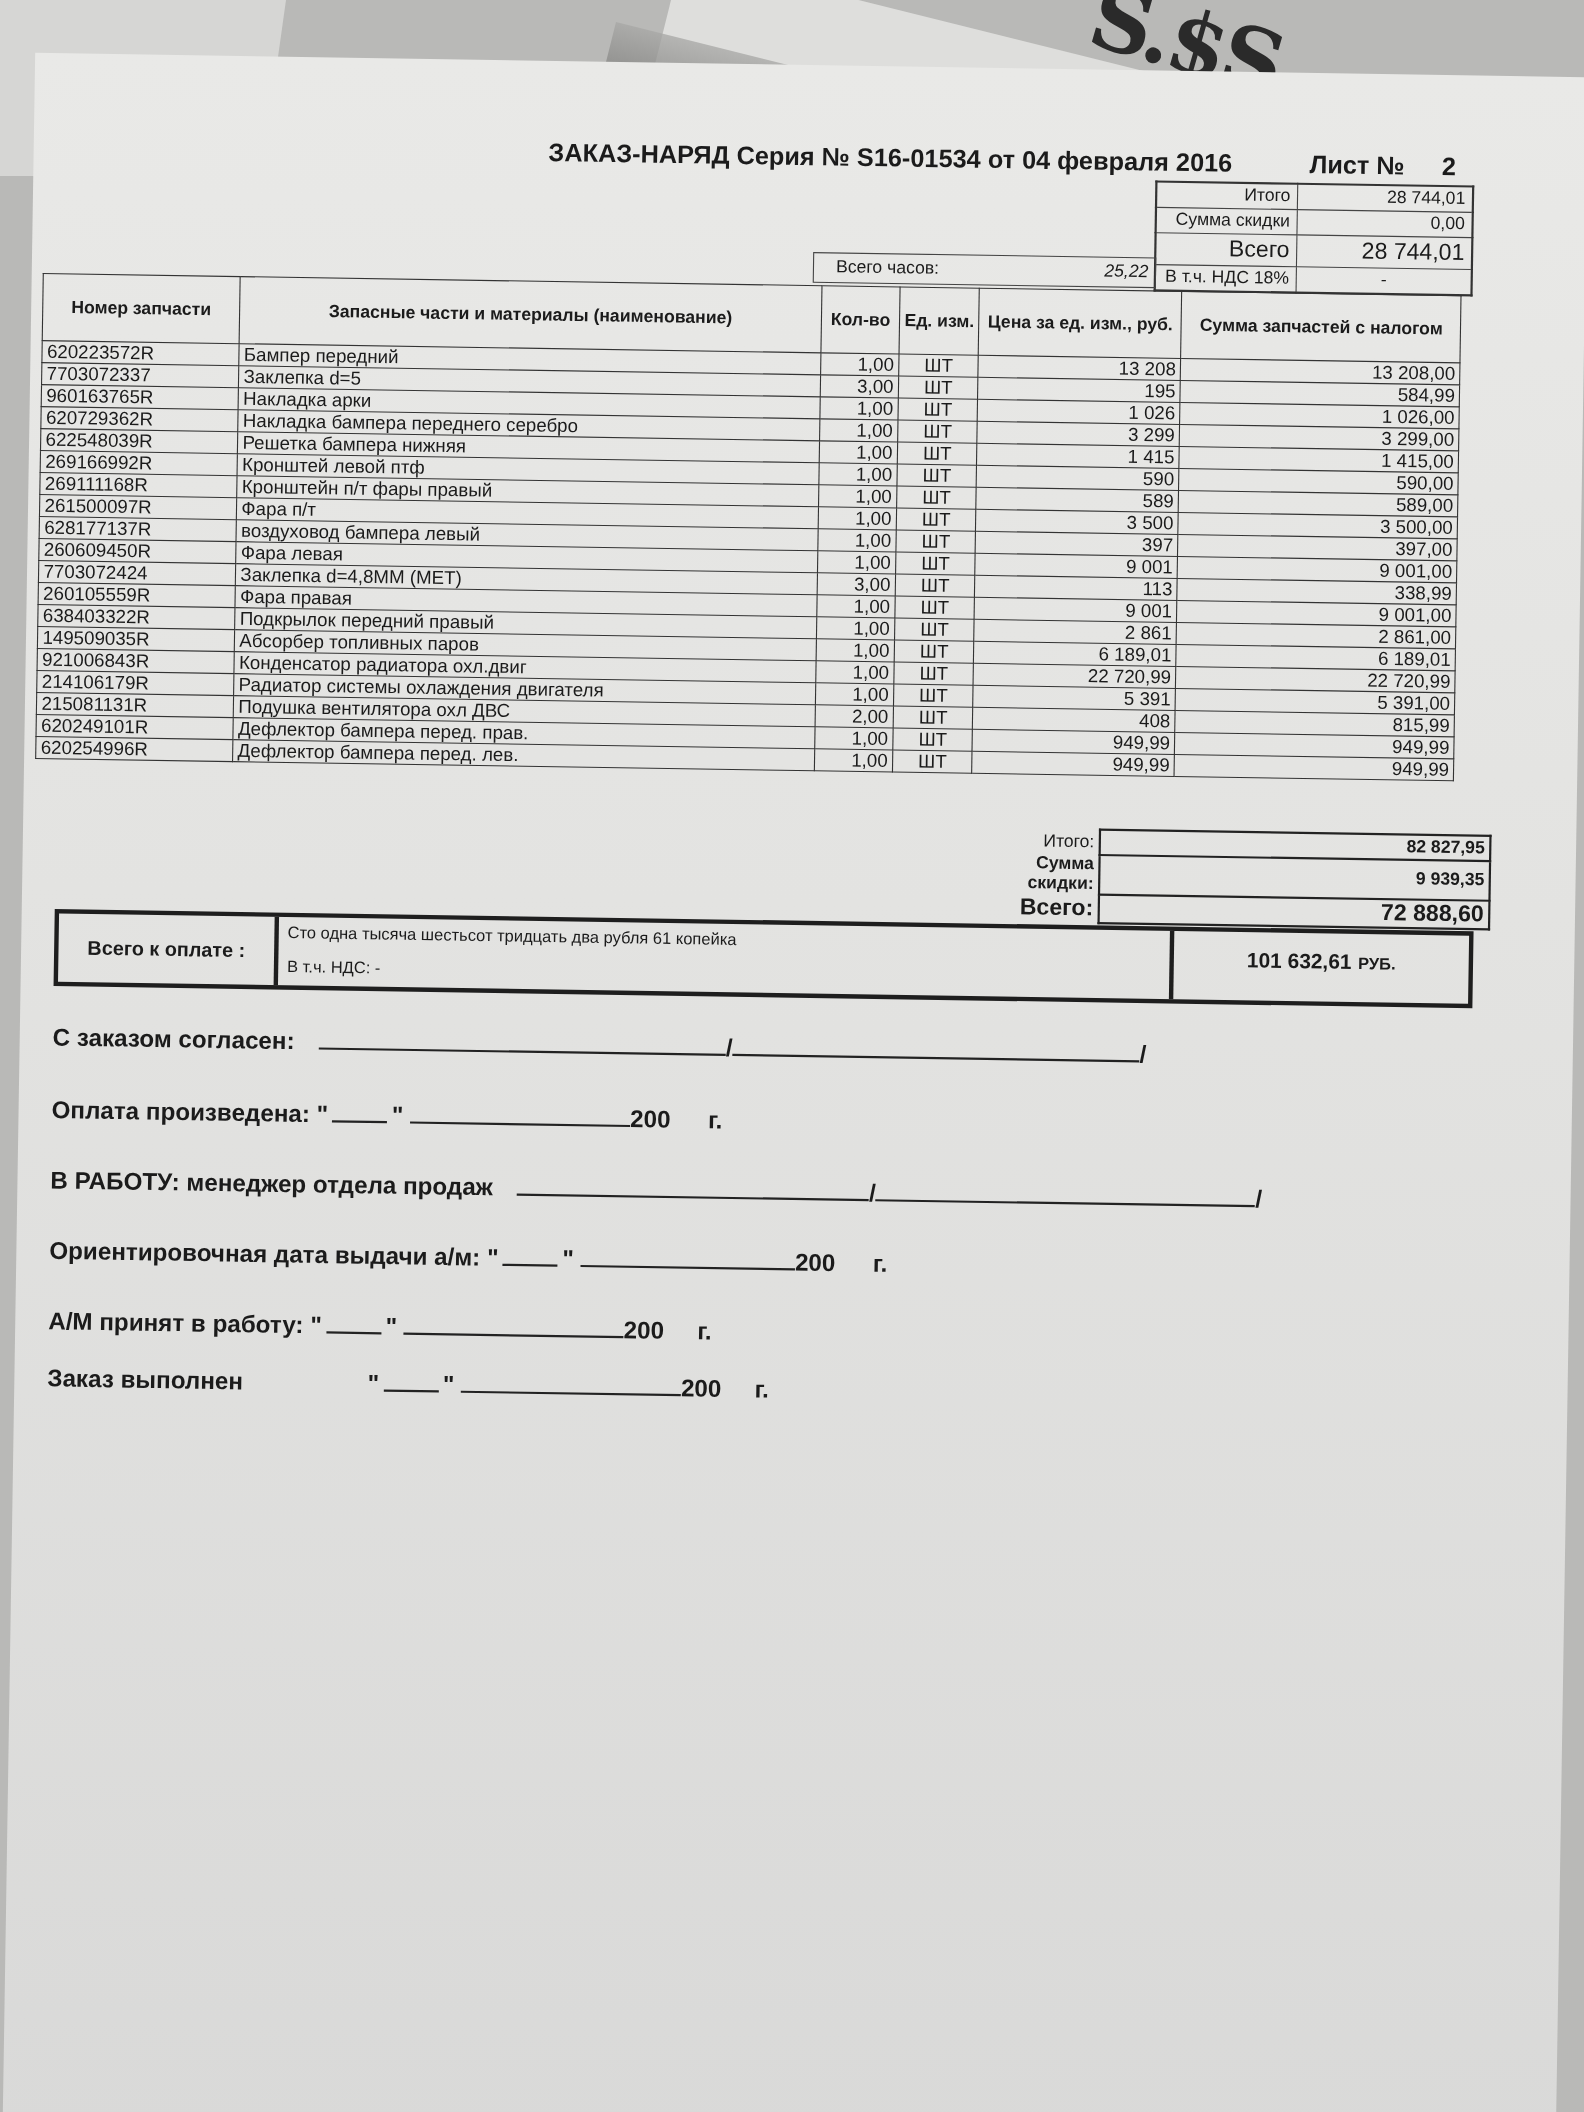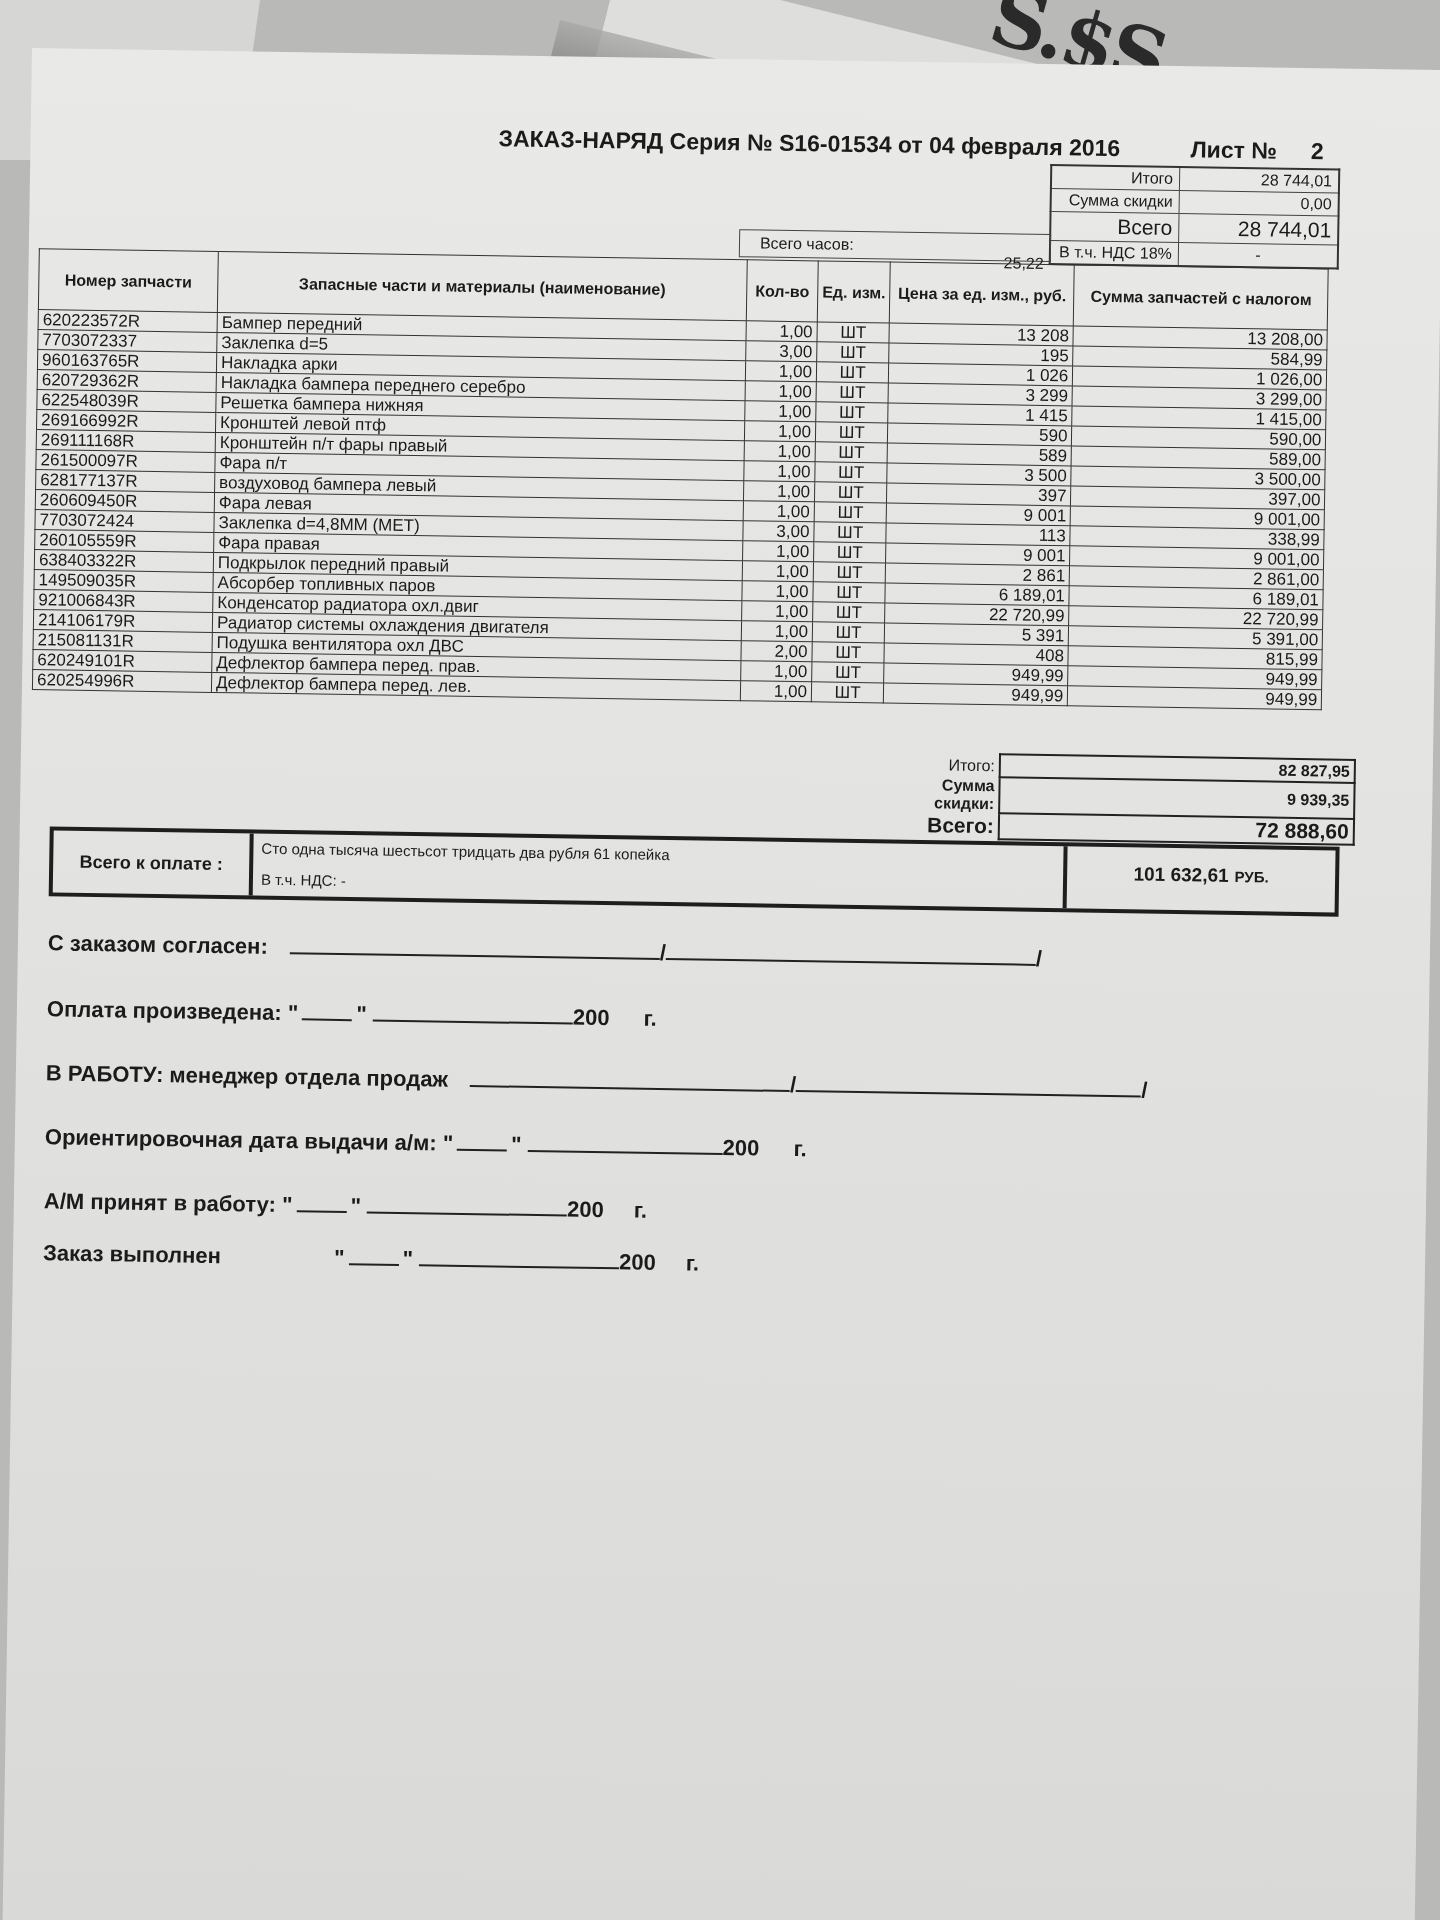--- a/index.html
+++ b/index.html
@@ -21,21 +21,21 @@
   .sheet-no { position:absolute; left:1160px; top:70px; font-size:23px; font-weight:bold; }
   .sheet-no span { margin-left:34px; }
   
   .hbox { position:absolute; left:1020px; top:100px; width:290px; border:2px solid #333; border-collapse:collapse; }
   .hbox td { border:1.5px solid #444; padding:1px 6px; font-size:16px; height:20px; }
   .hbox td.l { text-align:right; width:115px; }
   .hbox td.r { text-align:right; }
   .hbox tr.big td { font-size:21px; font-weight:normal; height:26px; }
   .hours { position:absolute; left:710px; top:170px; width:310px; height:26px; border:1.5px solid #444; font-size:16px; }
   .hours .l { position:absolute; left:20px; top:4px; }
-  .hours .r { position:absolute; right:6px; top:20px; }
+  .hours .r { position:absolute; right:6px; top:4px;font-style:italic; }
   
   .parts { position:absolute; left:10px; top:170px; border-collapse:collapse; }
   .parts th, .parts td { border:1.5px solid #333; padding:0 4px; font-size:17px; font-weight:normal; line-height:19px; white-space:nowrap; }
   .parts th { font-weight:bold; font-size:16px; height:60px; }
   .parts td.num { text-align:right; }
   .parts td.c { text-align:center; }
   .c-pn{width:170px}.c-nm{width:520px}.c-q{width:62px}.c-u{width:62px}.c-p{width:175px}.c-s{width:245px}
   .totals { position:absolute; left:860px; top:682px; border-collapse:collapse; }
   .totals td { font-size:16px; padding:0 4px; height:21px; }
   .totals td.l { text-align:right; width:110px; }

